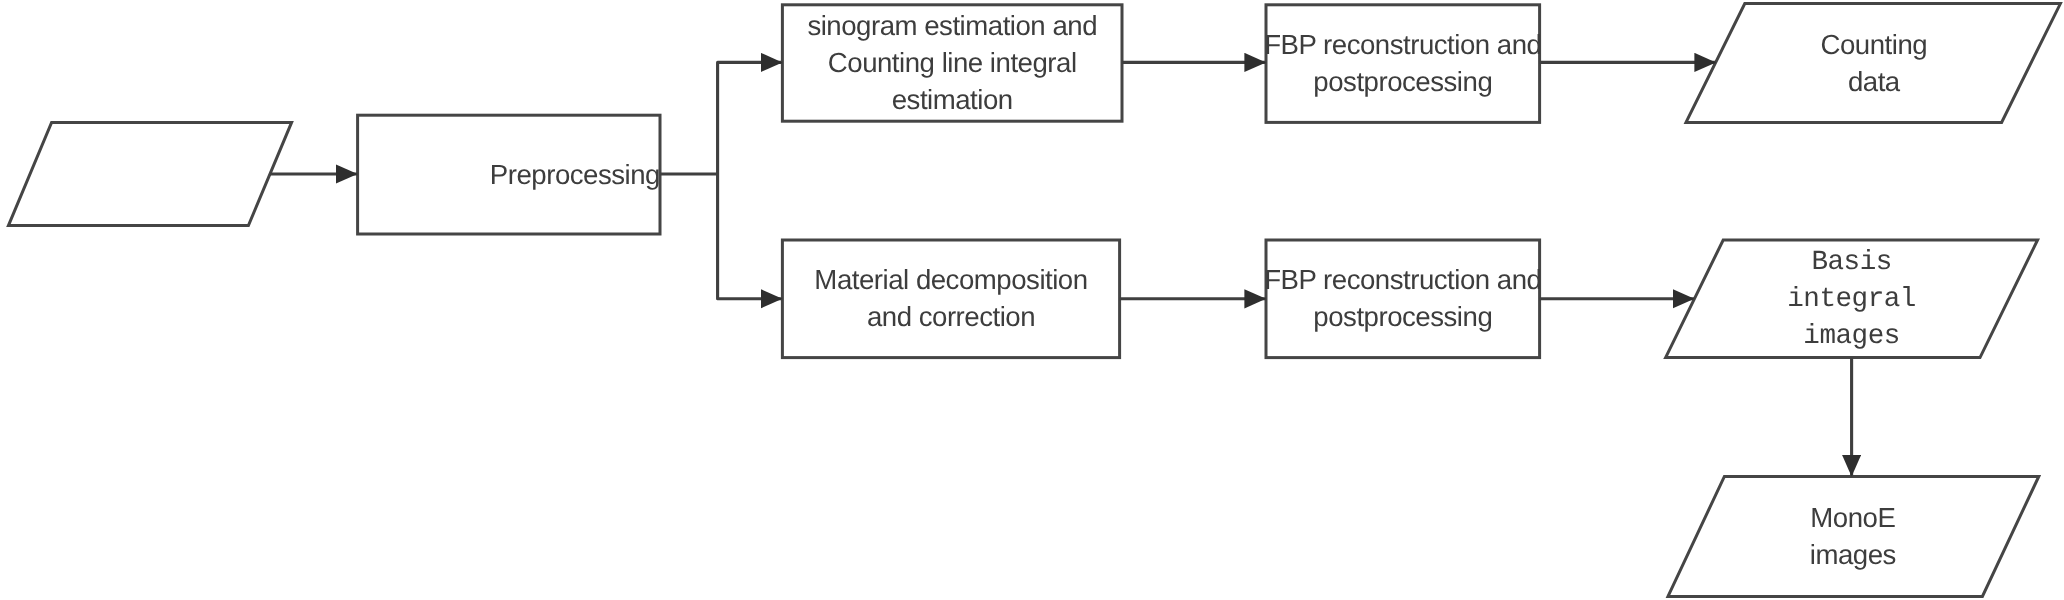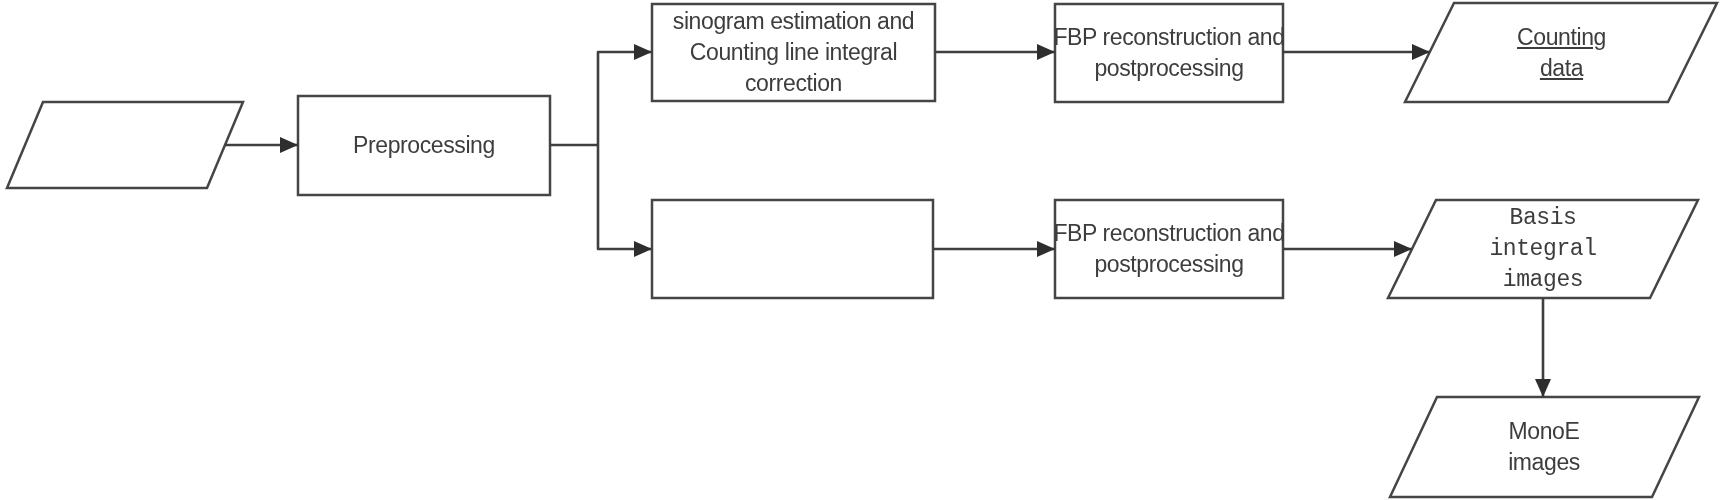--- a/index.html
+++ b/index.html
@@ -78,40 +78,44 @@
     <path class="connector" d="M598,145 L598,52 L652,52" marker-end="url(#arrowhead)"></path>
     <path class="connector" d="M598,145 L598,249 L652,249" marker-end="url(#arrowhead)"></path>
     <path class="connector" d="M935,52 L1055,52" marker-end="url(#arrowhead)"></path>
     <path class="connector" d="M1283,52 L1430,52" marker-end="url(#arrowhead)"></path>
     <path class="connector" d="M933,249 L1055,249" marker-end="url(#arrowhead)"></path>
     <path class="connector" d="M1283,249 L1412,249" marker-end="url(#arrowhead)"></path>
     <path class="connector" d="M1543,298 L1543,397" marker-end="url(#arrowhead)"></path>
   </svg>
 
 
-  <div class="label" style="left:298px; top:96px; width:252px; height:99px;">
+  <div class="label" style="left:298px; top:96px; width:252px; height:99px;align-items:flex-end;">
     <span>Preprocessing</span>
   </div>
 
   <div class="label" style="left:652px; top:4px; width:283px; height:97px;">
     <span>sinogram estimation and</span>
     <span>Counting line integral</span>
-    <span>correction</span>
+    <span>estimation</span>
   </div>
 
   <div class="label" style="left:1055px; top:4px; width:228px; height:98px;">
     <span>FBP reconstruction and</span>
     <span>postprocessing</span>
   </div>
 
-  <div class="label" style="left:1430px; top:3px; width:263px; height:99px;text-decoration:underline;">
+  <div class="label" style="left:1430px; top:3px; width:263px; height:99px;">
     <span>Counting</span>
     <span>data</span>
   </div>
 
+  <div class="label" style="left:652px; top:200px; width:281px; height:98px;">
+    <span>Material decomposition</span>
+    <span>and correction</span>
+  </div>
 
   <div class="label" style="left:1055px; top:200px; width:228px; height:98px;">
     <span>FBP reconstruction and</span>
     <span>postprocessing</span>
   </div>
 
   <div class="label" style="left:1412px; top:200px; width:262px; height:98px;font-family:Liberation Mono, monospace;">
     <span>Basis</span>
     <span>integral</span>
     <span>images</span>

